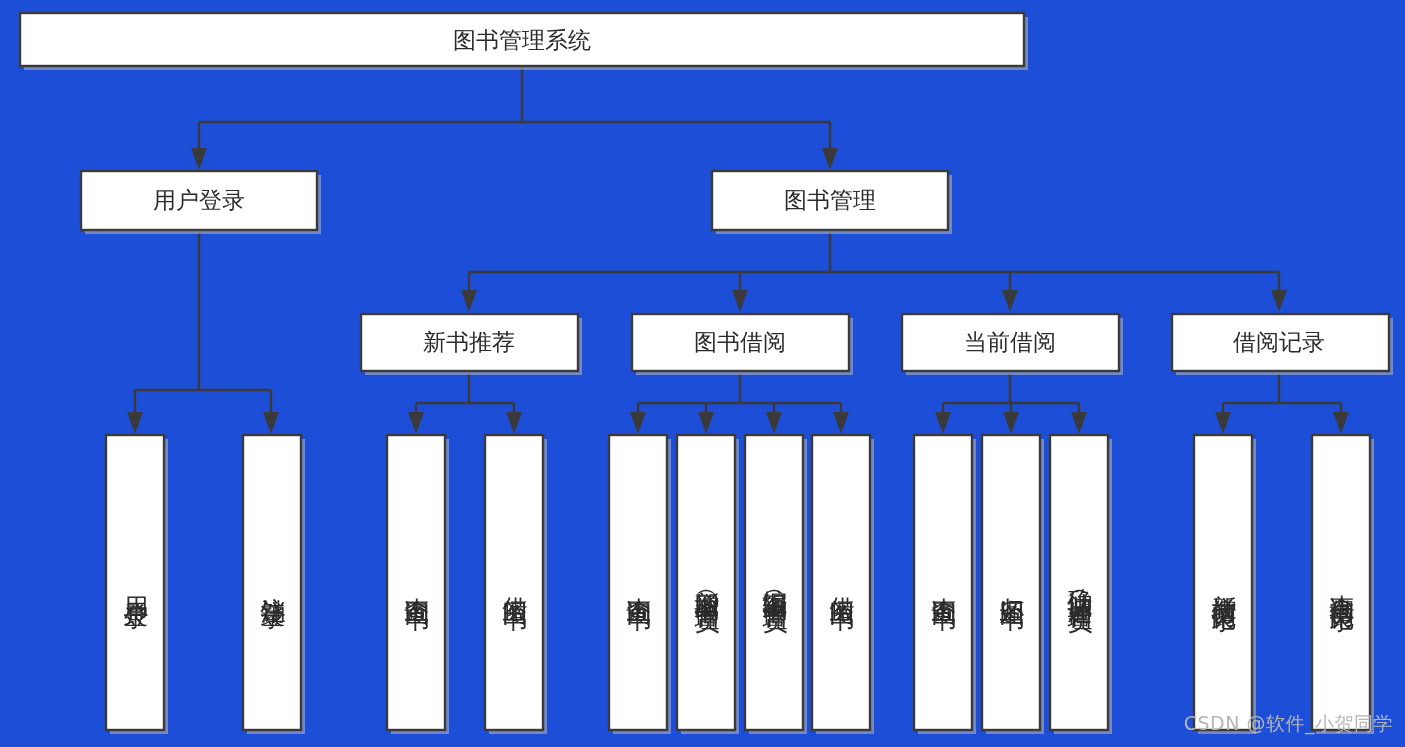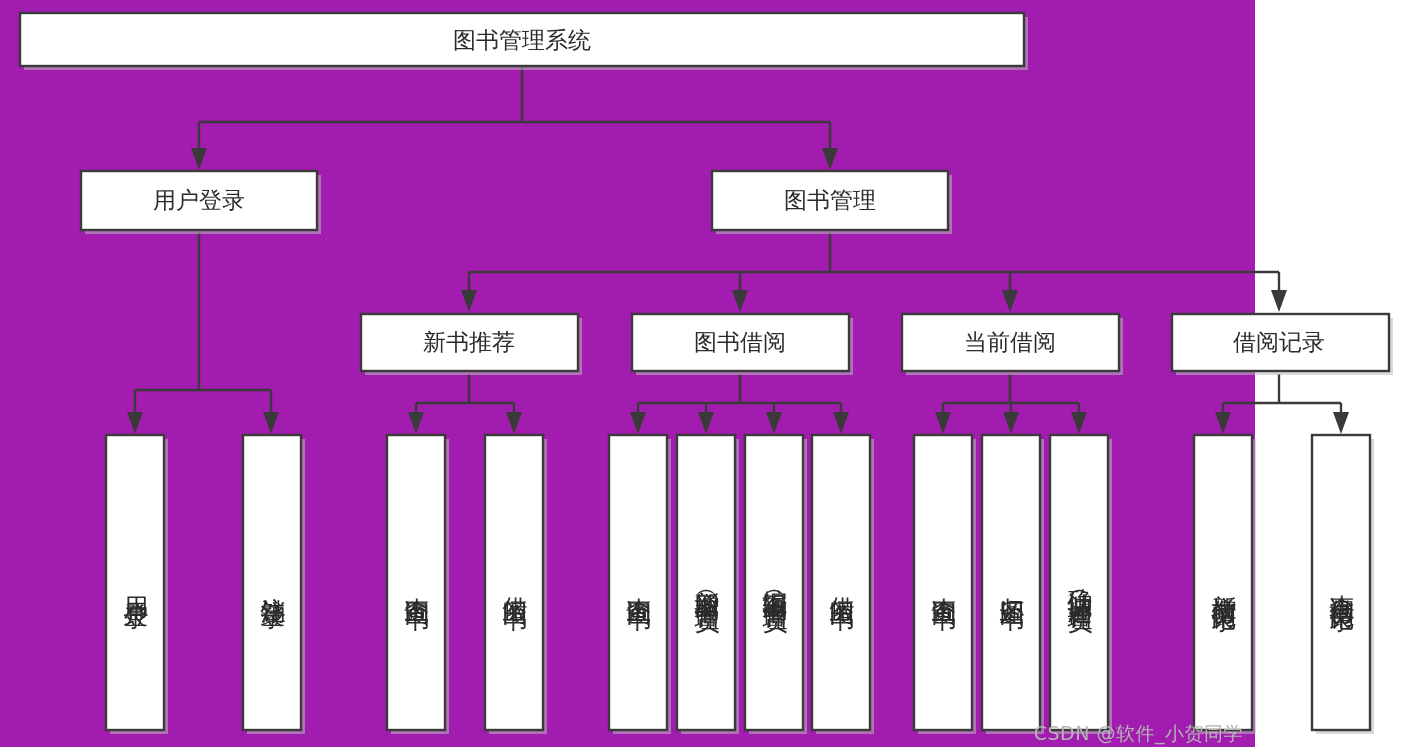--- a/index.html
+++ b/index.html
@@ -8,23 +8,23 @@
     background: #ffffff;
   }
   body {
     width: 1405px;
     height: 747px;
     font-family: "DejaVu Sans", "Liberation Sans", sans-serif;
     overflow: hidden;
   }
   #chart-root {
     position: relative;
-    width: 1255px;
+    width: 1405px;
     height: 747px;
-    background: #a21caf;
+    background: #1d4ed8;
   }
   svg.diagram {
     position: absolute;
     top: 0;
     left: 0;
     width: 1405px;
     height: 747px;
   }
   .node-box {
     fill: #ffffff;
@@ -58,21 +58,21 @@
     fill: #2b2b2b;
     writing-mode: vertical-rl;
     text-orientation: upright;
     letter-spacing: 3px;
     dominant-baseline: central;
     text-anchor: middle;
   }
   .watermark {
     position: absolute;
     right: 12px;
-    bottom: 0;
+    bottom: 10px;
     font-family: "DejaVu Sans", "Liberation Sans", sans-serif;
     font-size: 19px;
     color: #b5b5b5;
     white-space: nowrap;
     letter-spacing: 0.5px;
     user-select: none;
   }
 </style>
 </head>
 <body>

